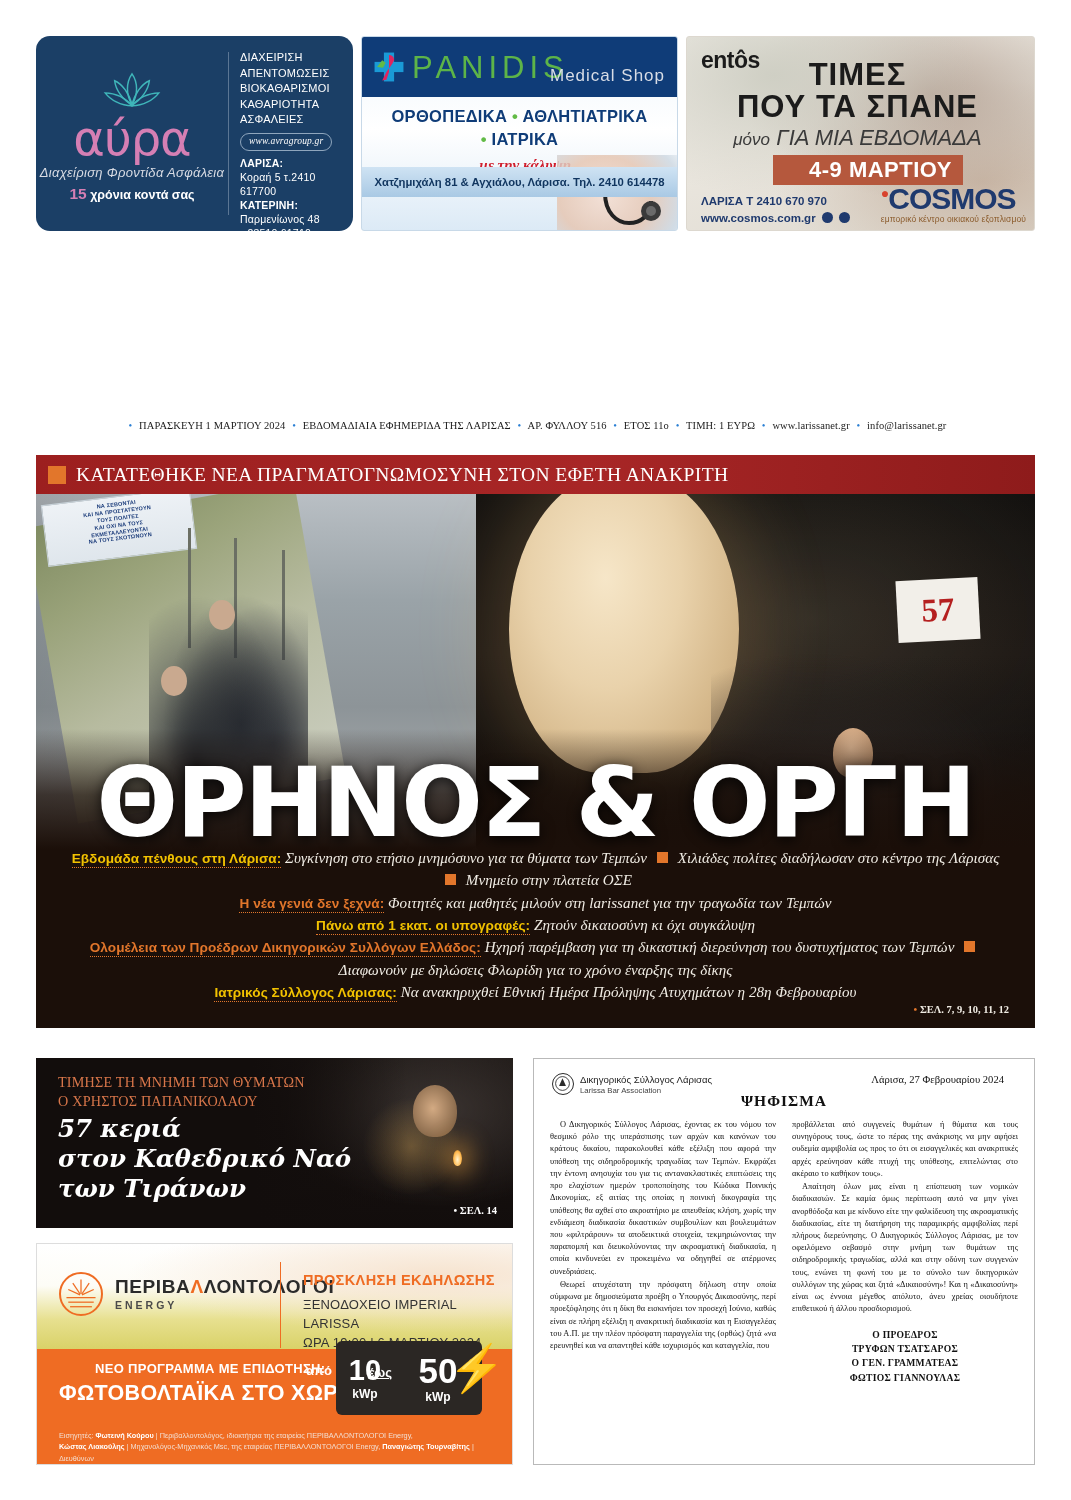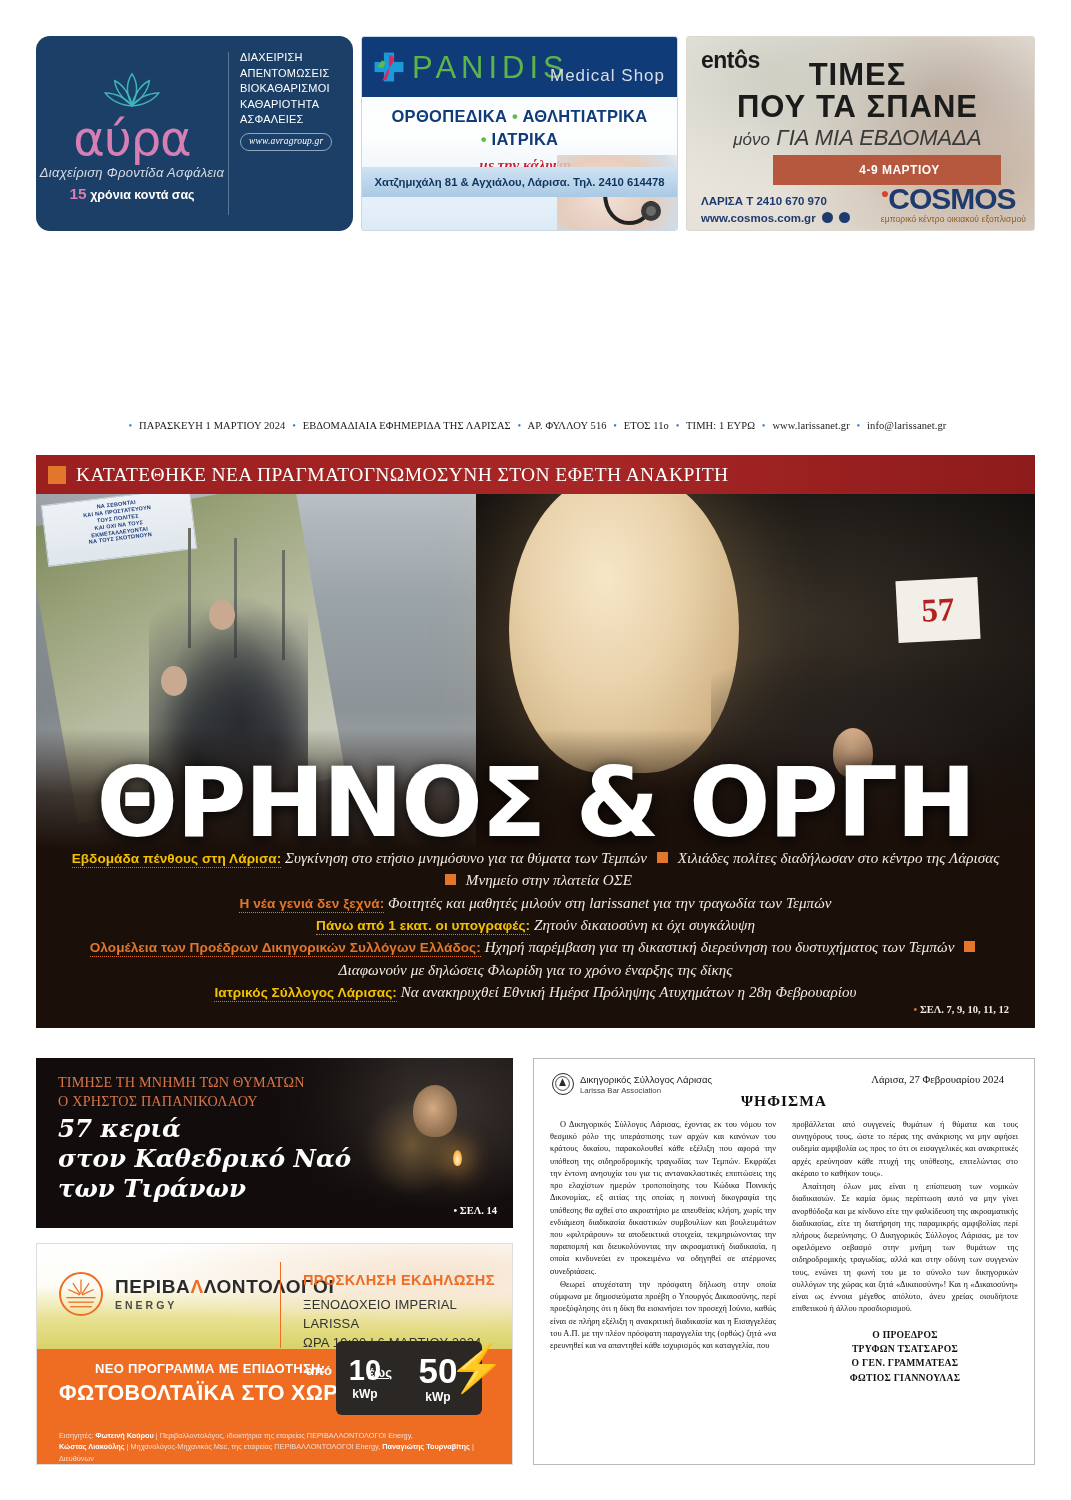--- a/index.html
+++ b/index.html
@@ -165,23 +165,23 @@
   }
   .entos-l3 {
     position: absolute; left: 0; right: 6px; top: 88px;
     text-align: center;
     font-size: 22px; color: #3a3a3a;
     font-style: italic;
   }
   .entos-l3 .small { font-size: 17px; font-style: italic; }
   .entos-date {
     position: absolute; left: 86px; top: 118px;
-    width: 228px; height: 30px;
+    width: 190px; height: 30px;
     background: #b5583d;
-    color: #fff; font-size: 12px; font-weight: 700;
+    color: #fff; font-size: 22px; font-weight: 700;
     display: flex; align-items: center; justify-content: center;
     letter-spacing: .5px;
     padding-left: 25px;
   }
   .entos-phone {
     position: absolute; left: 14px; top: 156px;
     font-size: 11.5px; font-weight: 700; color: #1f3a6e;
     line-height: 1.45;
   }
   .cosmos {
@@ -618,20 +618,27 @@
         </div>
       </div>
       <div class="aura-div"></div>
       <div class="aura-right">
         <div class="svc">ΔΙΑΧΕΙΡΙΣΗ</div>
         <div class="svc">ΑΠΕΝΤΟΜΩΣΕΙΣ</div>
         <div class="svc">ΒΙΟΚΑΘΑΡΙΣΜΟΙ</div>
         <div class="svc">ΚΑΘΑΡΙΟΤΗΤΑ</div>
         <div class="svc">ΑΣΦΑΛΕΙΕΣ</div>
         <div class="aura-url">www.avragroup.gr</div>
+        <div class="aura-city">
+          <b>ΛΑΡΙΣΑ:</b>
+          <span>Κοραή 5 τ.2410 617700</span>
+          <b>ΚΑΤΕΡΙΝΗ:</b>
+          <span>Παρμενίωνος 48</span><br>
+          <span>τ.23510 61710</span>
+        </div>
       </div>
     </div>
 
     <div class="ad ad-panidis">
       <div class="pan-top">
         <svg class="pan-cross" viewBox="0 0 40 40">
           <rect x="14" y="3" width="12" height="34" fill="#1a9ad6"></rect>
           <rect x="3" y="14" width="34" height="12" fill="#1a9ad6"></rect>
           <path d="M20 6 c4 0 6 3 6 6 -2 5 -6 9 -9 14 l-5 10 5-1 3-9" fill="#e0245e"></path>
           <path d="M12 12 l-6 8 7 1 3-6Z" fill="#62bb46"></path>

